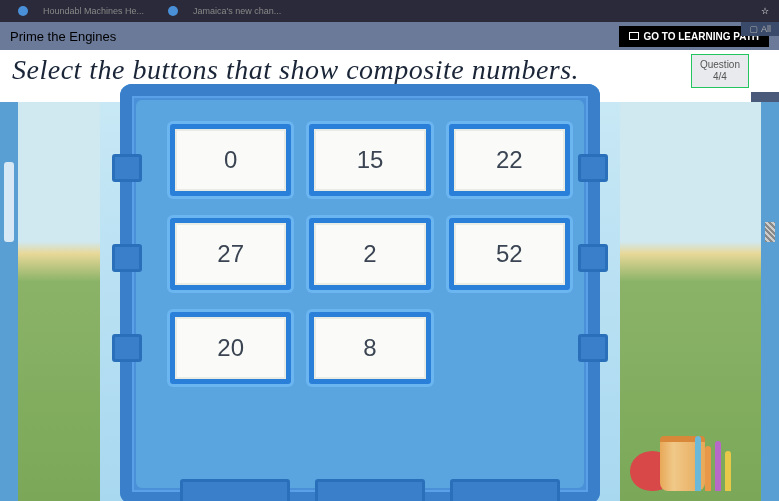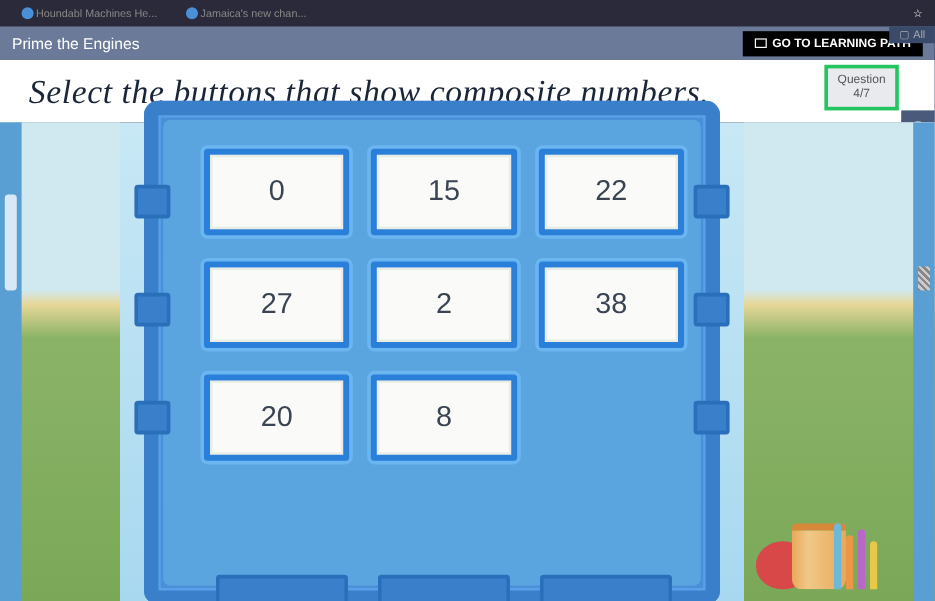--- a/index.html
+++ b/index.html
@@ -21,21 +21,21 @@
       align-items: center;
       gap: 8px;
       padding: 0 10px;
       color: #888;
       font-size: 9px;
       font-family: Arial, sans-serif;
     }
     .browser-tab {
       display: flex;
       align-items: center;
-      gap: 2px;
+      gap: 15px;
       padding: 0 8px;
     }
     .tab-icon {
       width: 10px;
       height: 10px;
       border-radius: 50%;
       background: #4a90d9;
     }
     .star-icon {
       color: #fff;
@@ -43,21 +43,21 @@
     }
     .top-banner {
       height: 28px;
       background: #6b7a99;
       display: flex;
       align-items: center;
       justify-content: space-between;
       padding: 0 10px;
     }
     .page-subtitle {
-      color: #ffffff;
+      color: #000000;
       font-size: 13px;
       font-family: Arial, sans-serif;
     }
     .learning-path-btn {
       background: #000000;
       color: #fff;
       font-size: 10px;
       font-weight: bold;
       padding: 5px 10px;
       font-family: Arial, sans-serif;
@@ -83,36 +83,36 @@
       font-family: Arial, sans-serif;
       display: flex;
       align-items: center;
       gap: 3px;
     }
     .header-section {
       background: #fff;
       position: relative;
       height: 52px;
       display: flex;
-      align-items: center;
-      padding: 4px 0 0 24px;
+      align-items: flex-start;
+      padding: 4px 0 0 12px;
     }
     .instruction {
       font-size: 28px;
       font-style: italic;
       color: #1a2538;
       font-family: Georgia, serif;
       letter-spacing: 0.5px;
     }
     .question-counter {
       position: absolute;
       top: 4px;
       right: 30px;
       background: #e8eaed;
-      border: 3px solid #22c55e;
+      border: 1px solid #22c55e;
       padding: 4px 8px;
       font-size: 10px;
       font-family: Arial, sans-serif;
       text-align: center;
       color: #555;
       line-height: 1.2;
     }
     .help-btn {
       position: absolute;
       top: 42px;
@@ -323,21 +323,21 @@
   <div class="learning-path-btn">
     <span class="book-icon"></span>
     <span>GO TO LEARNING PATH</span>
   </div>
 </div>
 
 <div class="header-section">
   <span class="instruction">Select the buttons that show composite numbers.</span>
   <div class="question-counter">
     <div>Question</div>
-    <div>4/7</div>
+    <div>4/4</div>
   </div>
   <div class="help-btn">
     <span>?</span>
   </div>
 </div>
 
 <div class="game-area">
   <div class="left-scene">
     <div class="left-pillar">
       <div class="left-pillar-inner"></div>
@@ -356,21 +356,21 @@
       <div class="bottom-slot slot-b1"></div>
       <div class="bottom-slot slot-b2"></div>
       <div class="bottom-slot slot-b3"></div>
 
       <div class="number-grid">
         <div class="number-btn">0</div>
         <div class="number-btn">15</div>
         <div class="number-btn">22</div>
         <div class="number-btn">27</div>
         <div class="number-btn">2</div>
-        <div class="number-btn">38</div>
+        <div class="number-btn">52</div>
         <div class="number-btn">20</div>
         <div class="number-btn">8</div>
       </div>
     </div>
   </div>
 
   <div class="right-scene">
     <div class="right-pillar">
       <div class="right-pillar-hatch"></div>
     </div>

